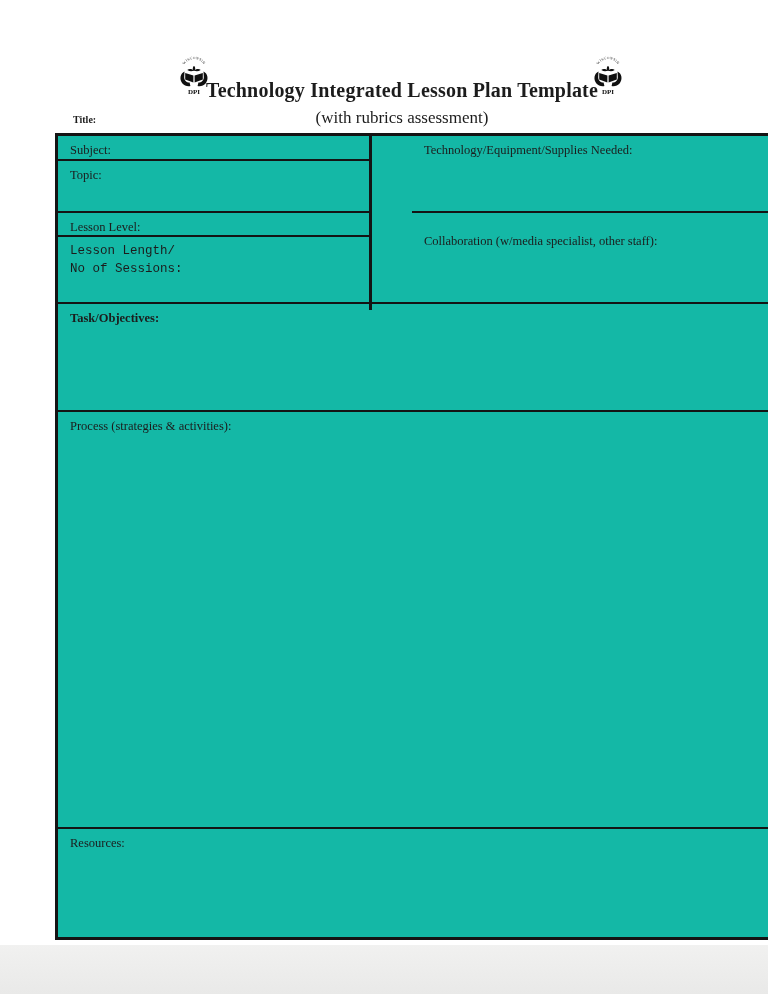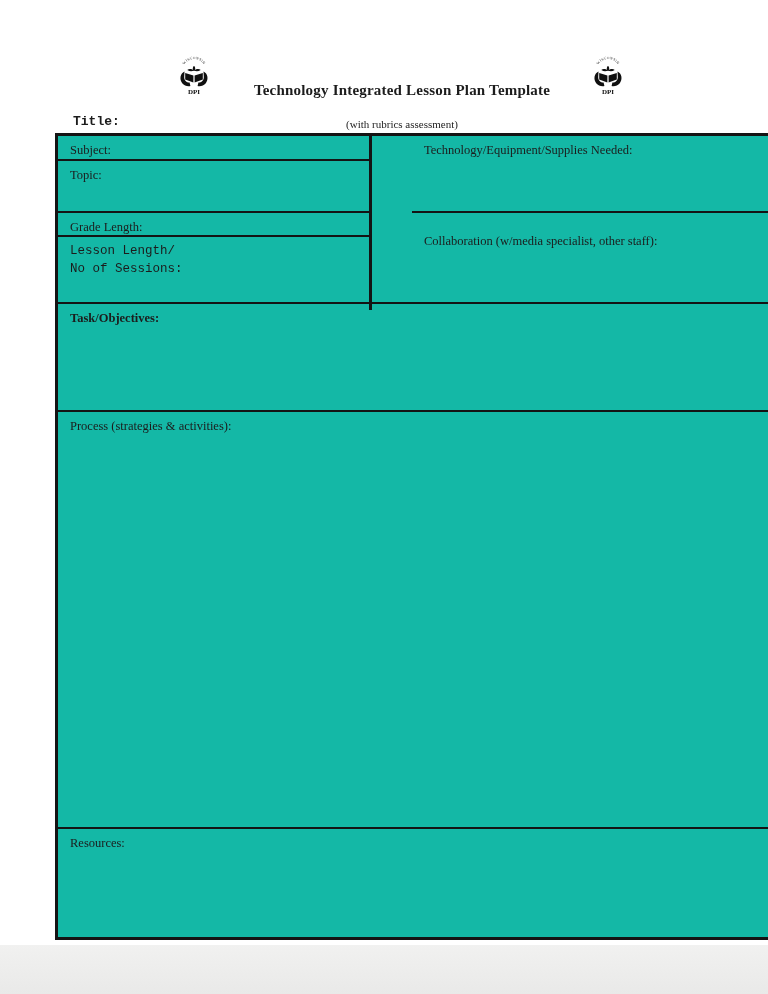--- a/index.html
+++ b/index.html
@@ -17,28 +17,28 @@
     background:linear-gradient(#f1f1f0,#e9e9e8);
   }
 
   
   .logo { position:absolute; width:34px; height:40px; }
   .logo-left  { left:177px; top:56px; }
   .logo-right { left:591px; top:56px; }
   .header-titles {
     position:absolute; left:200px; top:82px; width:404px; text-align:center;
   }
-  .doc-title { font-size:15px; font-weight:bold; line-height:17px; letter-spacing:0.2px; }
-  .doc-subtitle { font-size:11px; line-height:14px; margin-top:18px; }
+  .doc-title { font-size:20px; font-weight:bold; line-height:17px; letter-spacing:0.2px; }
+  .doc-subtitle { font-size:17px; line-height:14px; margin-top:12px; }
 
   .title-row {
     position:absolute; left:73px; top:114px; width:640px; height:20px;
     display:flex; align-items:flex-start;
   }
-  .title-label { font-size:13px; font-weight:bold;font-family:Liberation Mono, monospace; }
+  .title-label { font-size:10px; font-weight:bold; }
   .title-field { flex:1; height:18px; }
 
   
   .lp-table {
     position:absolute; left:55px; top:133px; width:738px; height:807px;
     border:3px solid #141414; background:#14b8a6;
     display:flex; flex-direction:column;
   }
   .lp-label { font-size:12.5px; line-height:15px; white-space:pre-line; }
   .cell { padding:4px 12px; }
@@ -116,21 +116,21 @@
 
   <div class="top-section">
     <div class="col-left">
       <div class="cell cell-subject">
         <span class="lp-label">Subject:</span>
       </div>
       <div class="cell cell-topic">
         <span class="lp-label">Topic:</span>
       </div>
       <div class="cell cell-grade">
-        <span class="lp-label">Grade Length:</span>
+        <span class="lp-label">Lesson Level:</span>
       </div>
       <div class="cell cell-lesson">
         <span class="lp-label">Lesson Length/
 No of Sessions:</span>
       </div>
     </div>
     <div class="col-right">
       <div class="cell cell-technology">
         <span class="lp-label">Technology/Equipment/Supplies Needed:</span>
       </div>

